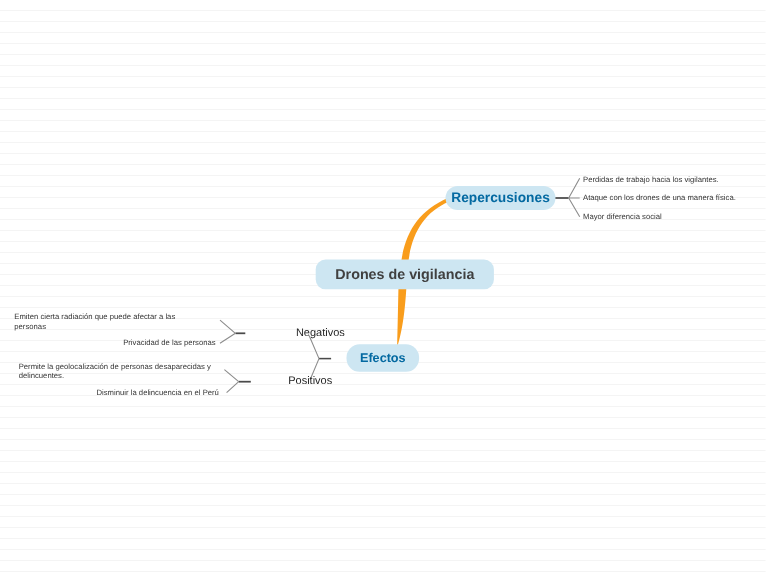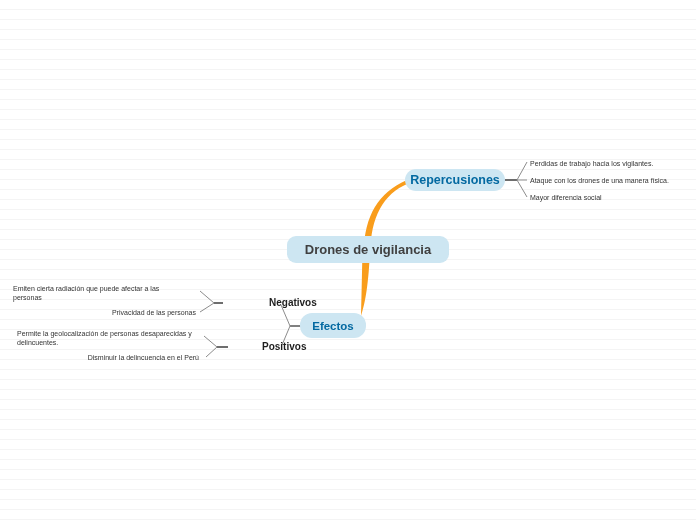--- a/index.html
+++ b/index.html
@@ -11,23 +11,23 @@
       transparent 0px, transparent 9px, #f4f4f4 9px, #f4f4f4 10px);
   }
   #connector-layer{position:absolute;left:0;top:0;z-index:1;}
   .node{
     position:absolute;z-index:2;display:flex;align-items:center;justify-content:center;
     background:#cde6f2;border-radius:12px;font-weight:bold;color:#0369a1;
     box-sizing:border-box;white-space:nowrap;cursor:pointer;
   }
   #central-node{left:287px;top:236px;width:162px;height:27px;font-size:13px;border-radius:9px;color:#404040;}
   #repercusiones-node{left:405px;top:169px;width:100px;height:22px;font-size:12.5px;border-radius:11px;}
-  #efectos-node{left:300px;top:313px;width:66px;height:25px;font-size:11.5px;text-align:center;}
+  #efectos-node{left:315px;top:313px;width:66px;height:25px;font-size:11.5px;text-align:center;}
   .sublabel{
-    position:absolute;z-index:2;font-weight:bold;font-size:10px;color:#1e1e1e;
+    position:absolute;z-index:2;font-weight:normal;font-size:10px;color:#1e1e1e;
     white-space:nowrap;cursor:pointer;padding-left:44px;
   }
   #negativos-label{left:225px;top:297px;}
   #positivos-label{left:218px;top:341px;}
   .leaf{
     position:absolute;z-index:2;font-size:7px;line-height:9px;color:#333333;cursor:text;
   }
   .leaf.r{text-align:right;}
   #leaf-perdidas{left:530px;top:159px;white-space:nowrap;}
   #leaf-ataque{left:530px;top:176px;white-space:nowrap;}

